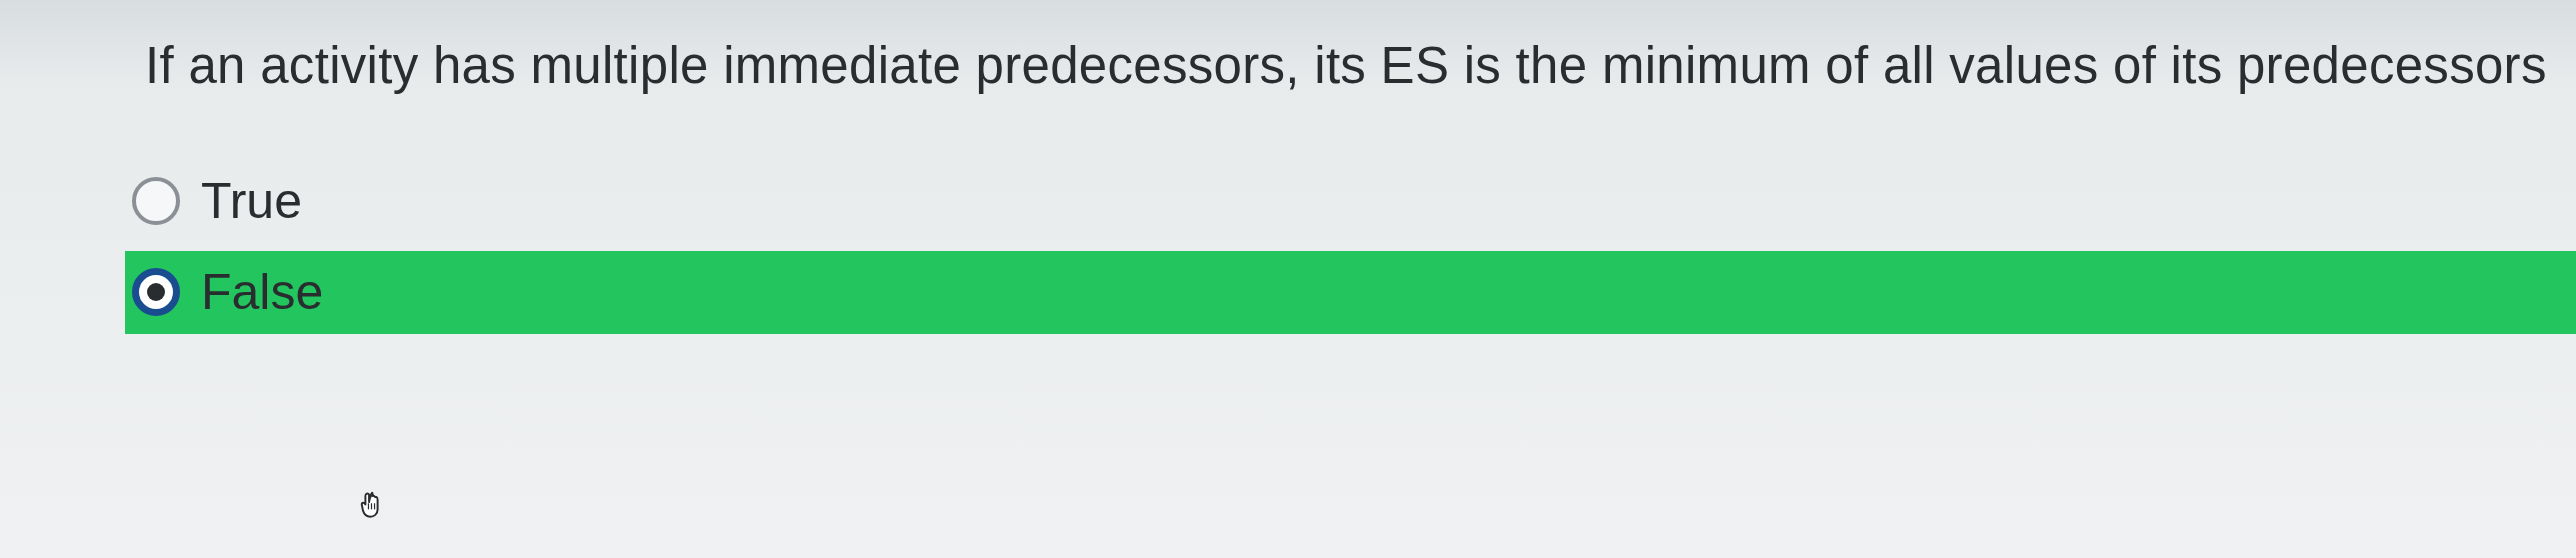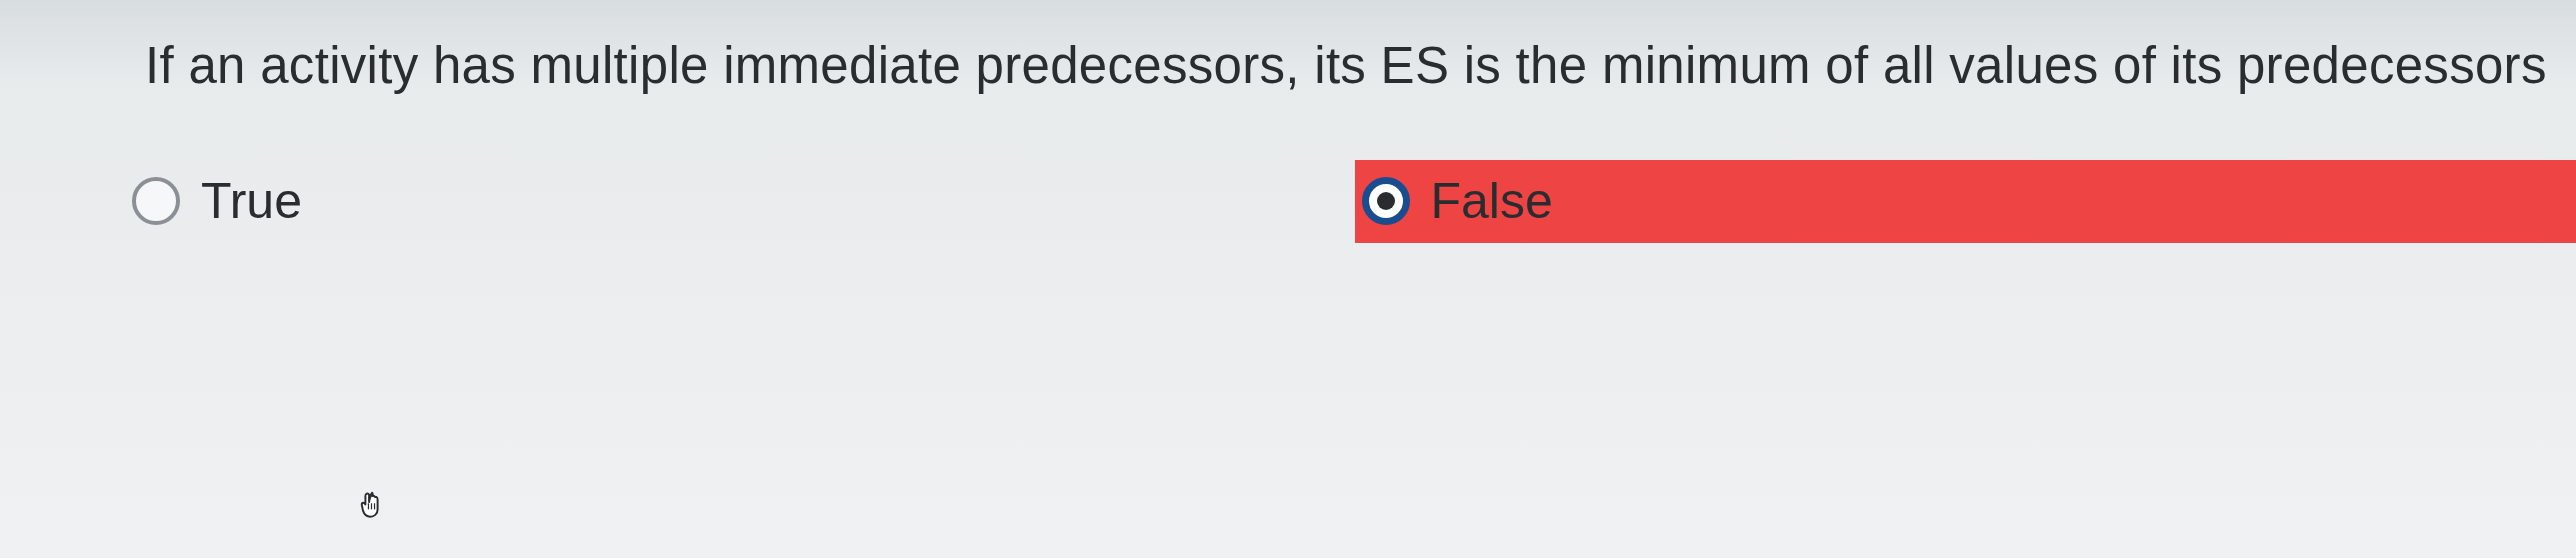--- a/index.html
+++ b/index.html
@@ -20,32 +20,32 @@
       font-size: 51px;
       color: #2a2d30;
       line-height: 1.5;
       margin-bottom: 55px;
       font-weight: 400;
       letter-spacing: 0.3px;
       margin-left: 20px;
     }
     .options {
       display: flex;
-      flex-direction: row;
+      flex-direction: column;
       gap: 8px;
     }
     .option-row {
       display: flex;
       align-items: center;
       padding: 12.5px 0 12.5px 7px;
       width: 100%;
       cursor: pointer;
     }
     .option-row.selected {
-      background: #ef4444;
+      background: #22c55e;
     }
     .radio {
       width: 48px;
       height: 48px;
       border-radius: 50%;
       border: 4.8px solid #8a9096;
       background: #f5f7f8;
       margin-right: 21px;
       display: flex;
       align-items: center;

